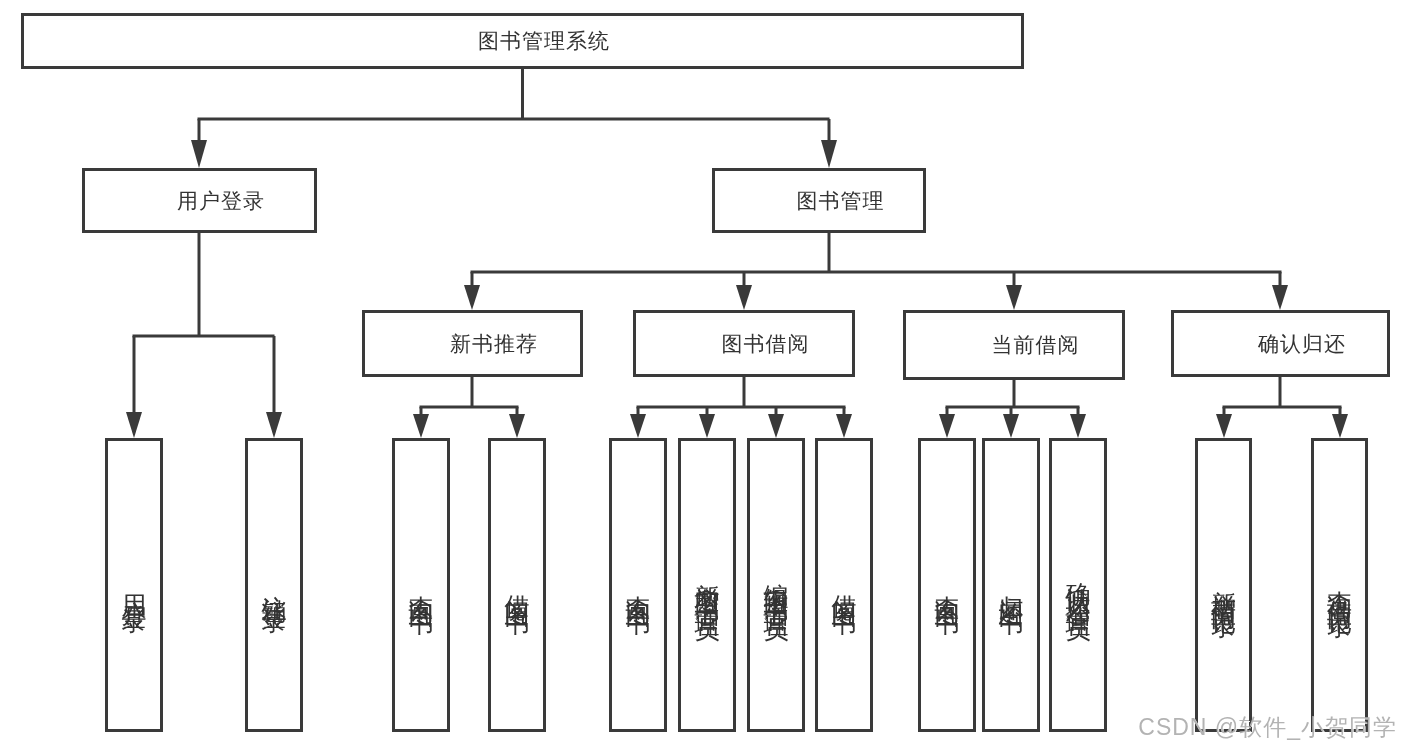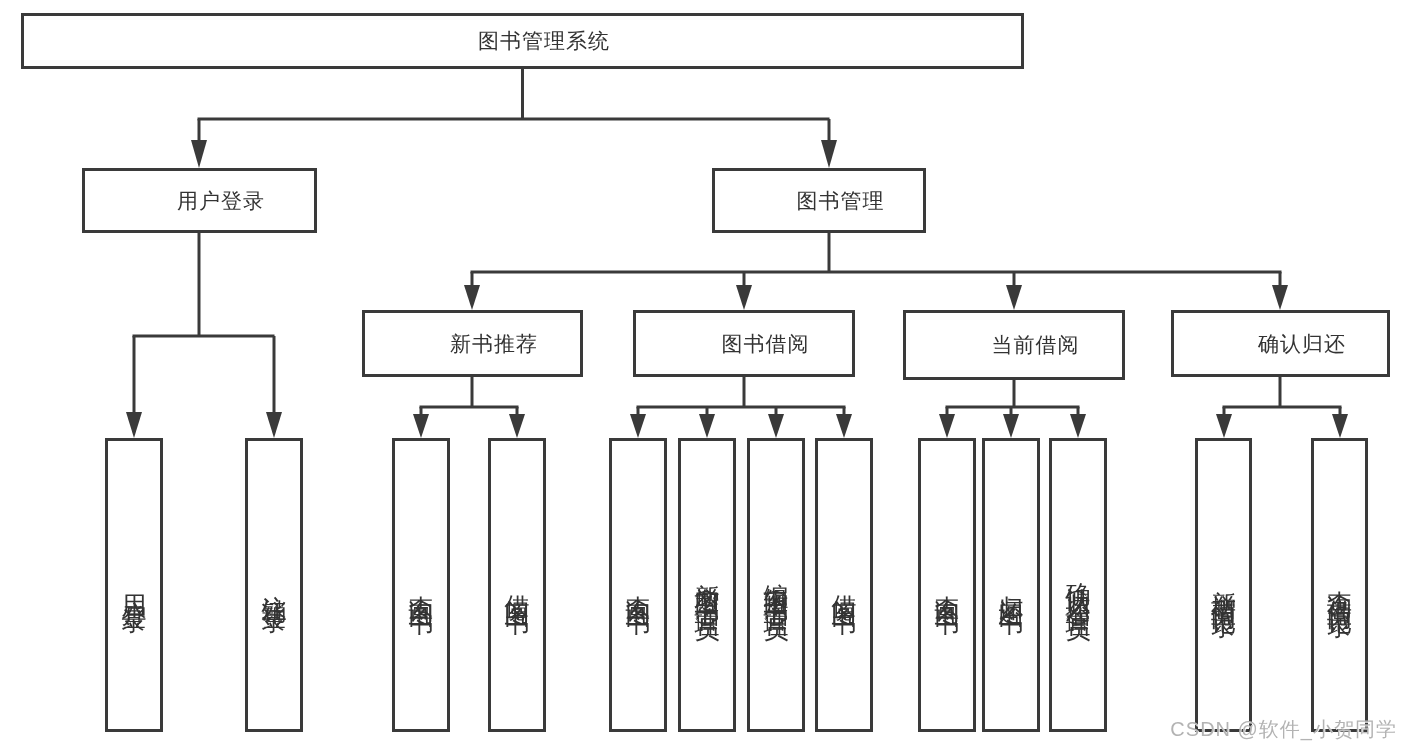--- a/index.html
+++ b/index.html
@@ -45,21 +45,21 @@
     font-size: 25px;
     letter-spacing: 5px;
     line-height: 1;
     white-space: nowrap;
     color: #333333;
   }
   .watermark {
     position: absolute;
     right: 8px;
     bottom: 4px;
-    font-size: 20px;
+    font-size: 23px;
     color: #b3b3b3;
     letter-spacing: 1px;
     text-shadow: 1px 1px 0 rgba(255,255,255,0.9);
     white-space: nowrap;
     z-index: 5;
   }
 </style>
 </head>
 <body>
 

